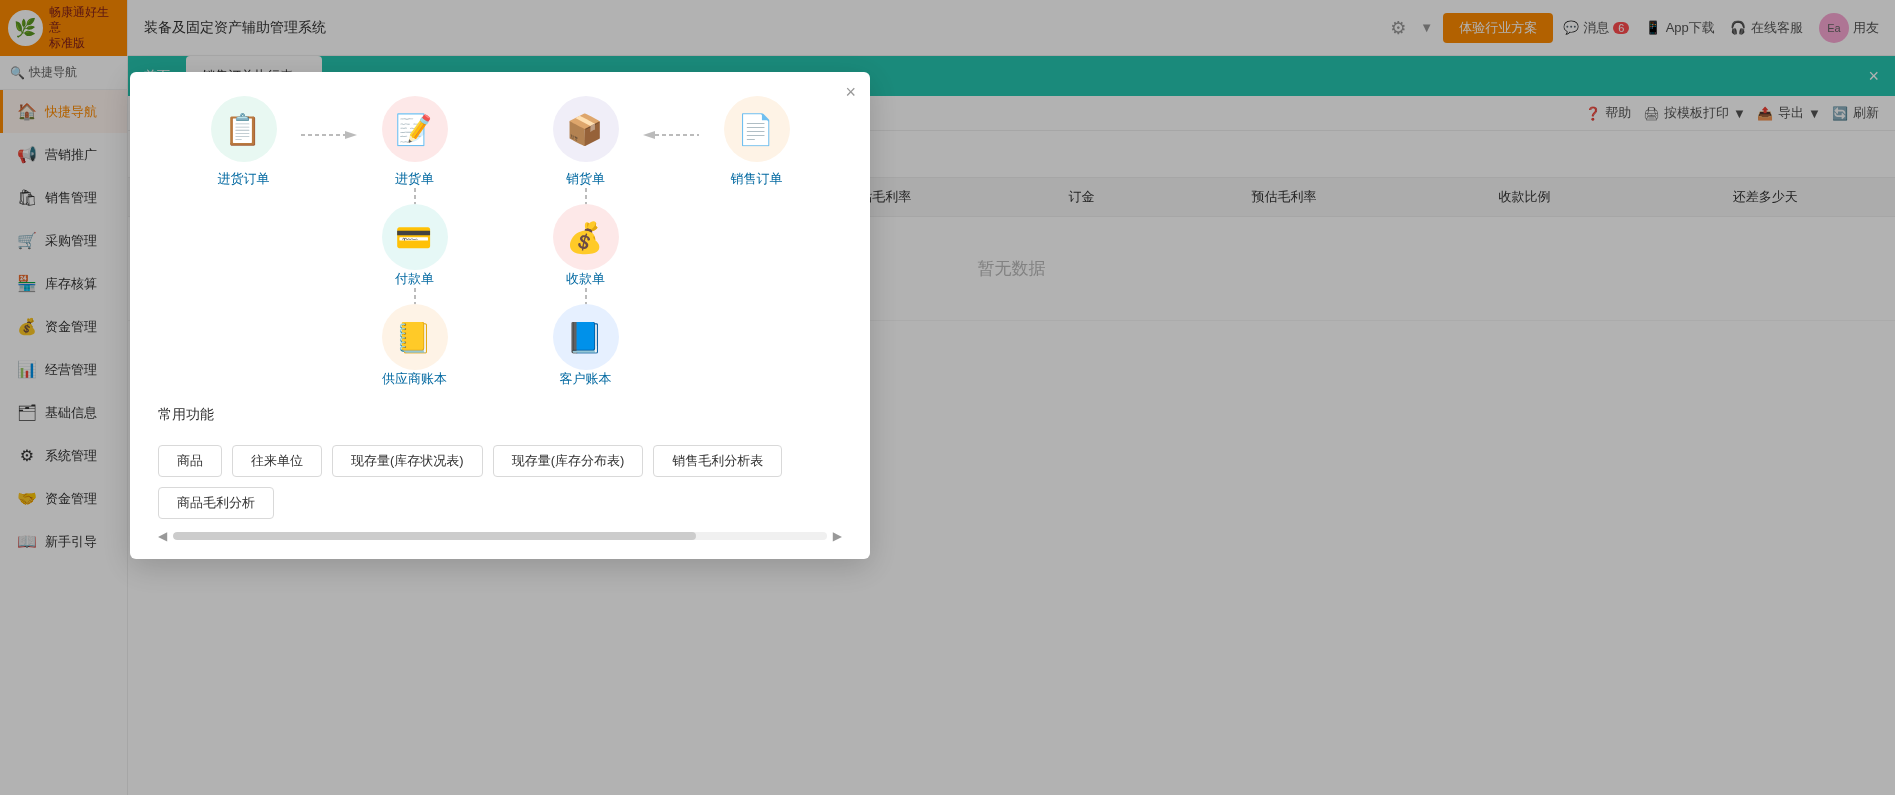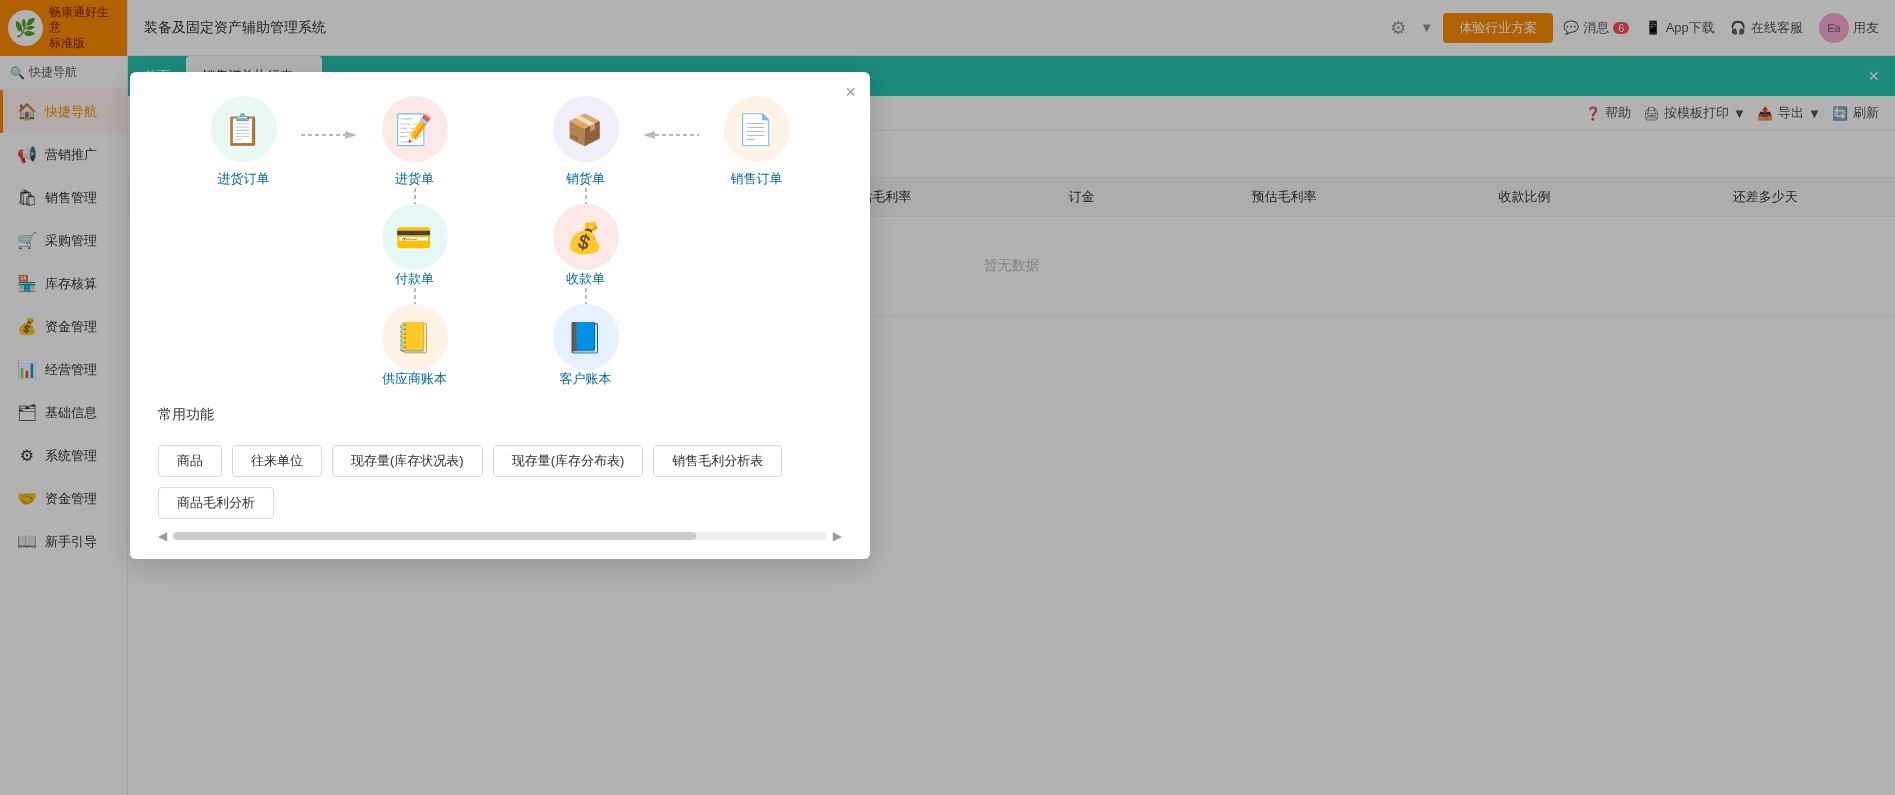--- a/index.html
+++ b/index.html
@@ -214,21 +214,21 @@
     table td {
       padding: 10px 12px;
       text-align: center;
       color: #333;
       border-bottom: 1px solid #f5f5f5;
     }
     .no-data {
       text-align: center;
       padding: 40px;
       color: #bbb;
-      font-size: 14px;
+      font-size: 17px;
     }
 
     
     .overlay {
       position: fixed;
       top: 0; left: 0; right: 0; bottom: 0;
       z-index: 100;
       background: rgba(0,0,0,0.3);
     }
     .modal {

